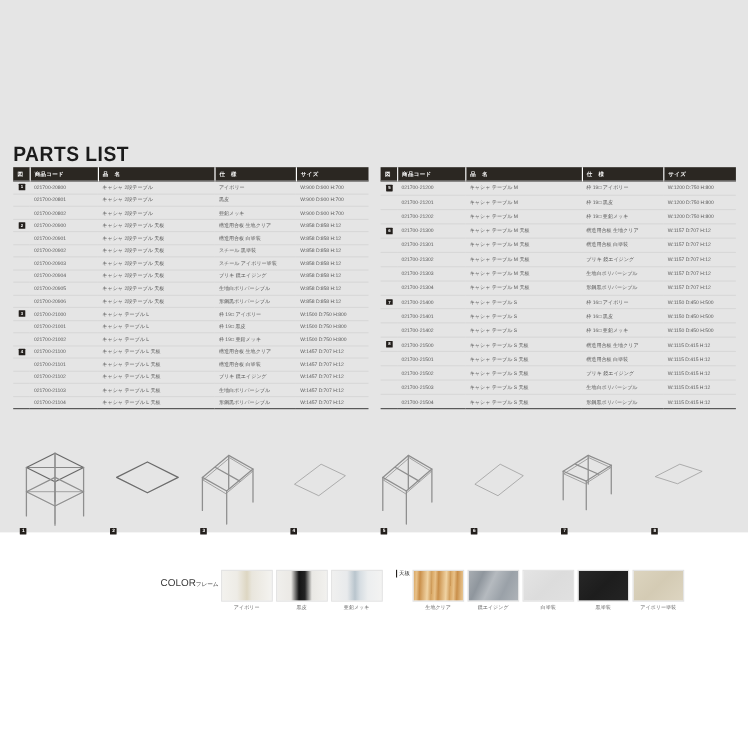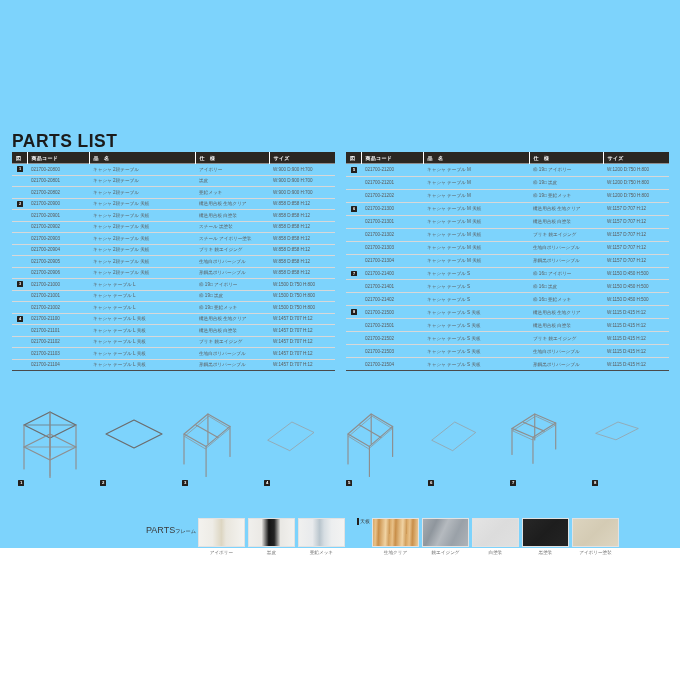--- a/index.html
+++ b/index.html
@@ -6,22 +6,22 @@
   * { box-sizing: border-box; }
   html, body {
     margin: 0; padding: 0;
     width: 680px; height: 680px;
     background: #ffffff;
     font-family: "Liberation Sans", "DejaVu Sans", sans-serif;
     overflow: hidden;
   }
   #page {
     position: relative;
-    width: 680px; height: 548px;
-    background: #7dd3fc;
+    width: 680px; height: 484px;
+    background: #e5e5e5;
   }
 
   
   .page-title {
     position: absolute;
     left: 12px; top: 130px;
     font-size: 19px;
     font-weight: 700;
     letter-spacing: 0.5px;
     color: #1b1b1b;
@@ -560,21 +560,21 @@
           <svg width="82" height="78" viewBox="0 0 82 78" fill="none" stroke-linecap="round" stroke-linejoin="round">
             <polygon points="10,33.16 32.0064,22 52.32,28.4728 30.3136,39.6328" stroke="#9b9b9b" stroke-width="0.7" fill="none"></polygon>
           </svg>
         </div>
         <div class="figure-label">8</div>
       </div>
     </div>
 
   <div class="color-section">
     <div class="color-heading">
-      <span class="ch-big">PARTS</span><span class="ch-sub">フレーム</span>
+      <span class="ch-big">COLOR</span><span class="ch-sub">フレーム</span>
     </div>
     <div class="swatch-group" id="frame-swatches">
         <div class="swatch">
           <div class="swatch-chip" style="background: linear-gradient(90deg, rgb(243, 242, 238) 0%, rgb(238, 236, 230) 30%, rgb(221, 214, 194) 50%, rgb(233, 230, 221) 60%, rgb(244, 243, 240) 100%);"></div>
           <div class="swatch-caption">アイボリー</div>
         </div>
         <div class="swatch">
           <div class="swatch-chip" style="background: linear-gradient(90deg, rgb(240, 239, 236) 0%, rgb(235, 233, 229) 28%, rgb(20, 20, 20) 44%, rgb(35, 35, 35) 56%, rgb(233, 232, 228) 70%, rgb(242, 241, 238) 100%);"></div>
           <div class="swatch-caption">黒皮</div>
         </div>

